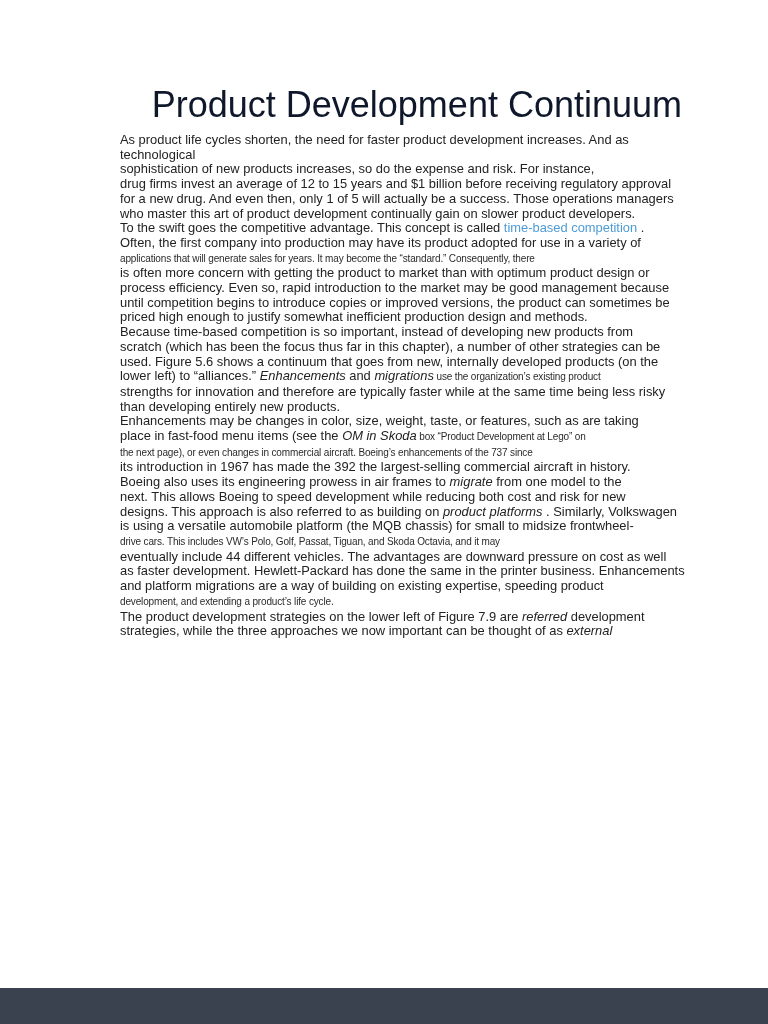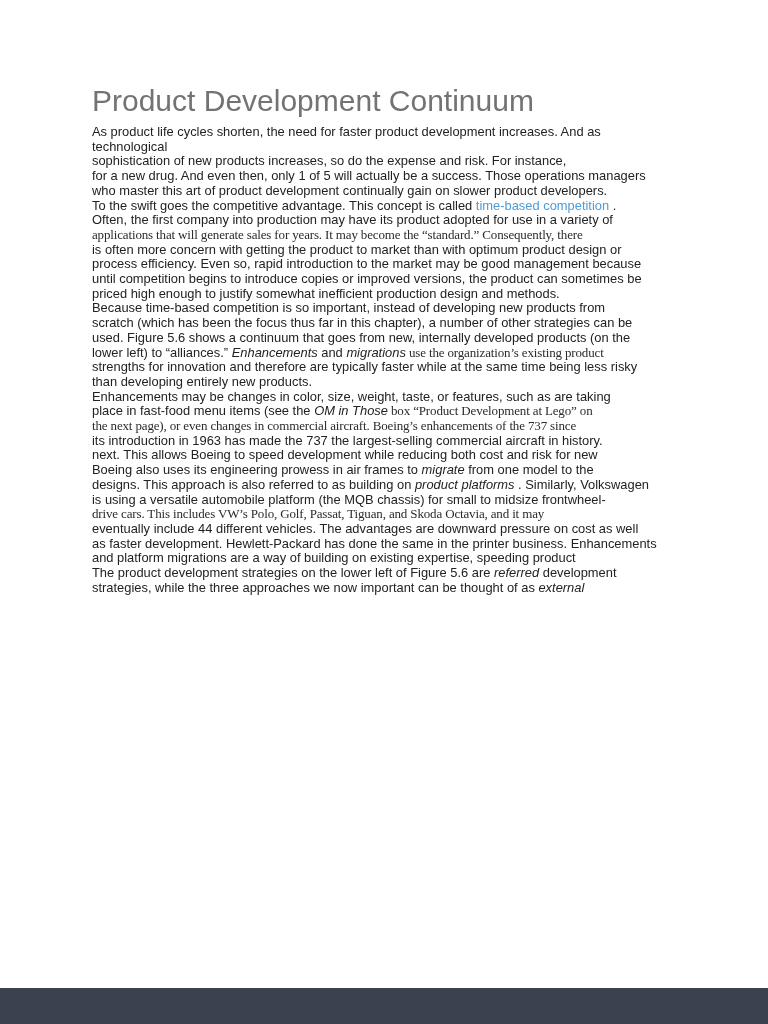--- a/index.html
+++ b/index.html
@@ -13,38 +13,39 @@
   }
   .page {
     position: absolute;
     inset: 0;
     background: var(--page-bg, #ffffff);
   }
   .content {
     padding: 84px 86px 0 92px;
   }
   .doc-title {
-    font-size: 30px;
+    font-size: 36px;
     font-weight: 400;
-    color: #737373;
+    color: #0f172a;
     margin: 0 0 7px 0;
     letter-spacing: 0;
+    text-align: right;
   }
   .doc-body {
     font-size: 12.9px;
     line-height: 14.7px;
     color: var(--text-color, #222222);
   }
-  .line { white-space: nowrap; }
+  .line { white-space: nowrap; margin-left: 28px; }
   .run-normal { }
   .run-italic { font-style: italic; }
   .run-link { color: var(--link-color, #4d9bd6); cursor: pointer; }
   .run-alt {
-    font-family: Liberation Serif, serif;
-    font-size: 13px;
+    font-family: Liberation Sans, sans-serif;
+    font-size: 10px;
     letter-spacing: -0.15px;
     color: #2b2b2b;
     text-align: center;
   }
   .footer-bar {
     position: absolute;
     left: 0;
     bottom: 0;
     width: 100%;
     height: 36px;
@@ -54,45 +55,47 @@
 </head>
 <body>
 
 <div class="page">
   <div class="content">
     <h1 class="doc-title">Product Development Continuum</h1>
     <div class="doc-body">
         <div class="line"><span class="run run-normal">As product life cycles shorten, the need for faster product development increases. And as</span></div>
         <div class="line"><span class="run run-normal">technological</span></div>
         <div class="line"><span class="run run-normal">sophistication of new products increases, so do the expense and risk. For instance,</span></div>
+        <div class="line"><span class="run run-normal">drug firms invest an average of 12 to 15 years and $1 billion before receiving regulatory approval</span></div>
         <div class="line"><span class="run run-normal">for a new drug. And even then, only 1 of 5 will actually be a success. Those operations managers</span></div>
         <div class="line"><span class="run run-normal">who master this art of product development continually gain on slower product developers.</span></div>
         <div class="line"><span class="run run-normal">To the swift goes the competitive advantage. This concept is called </span><span class="run run-link">time-based competition</span><span class="run run-normal"> .</span></div>
         <div class="line"><span class="run run-normal">Often, the first company into production may have its product adopted for use in a variety of</span></div>
         <div class="line"><span class="run run-alt">applications that will generate sales for years. It may become the “standard.” Consequently, there</span></div>
         <div class="line"><span class="run run-normal">is often more concern with getting the product to market than with optimum product design or</span></div>
         <div class="line"><span class="run run-normal">process efficiency. Even so, rapid introduction to the market may be good management because</span></div>
         <div class="line"><span class="run run-normal">until competition begins to introduce copies or improved versions, the product can sometimes be</span></div>
         <div class="line"><span class="run run-normal">priced high enough to justify somewhat inefficient production design and methods.</span></div>
         <div class="line"><span class="run run-normal">Because time-based competition is so important, instead of developing new products from</span></div>
         <div class="line"><span class="run run-normal">scratch (which has been the focus thus far in this chapter), a number of other strategies can be</span></div>
         <div class="line"><span class="run run-normal">used. Figure 5.6 shows a continuum that goes from new, internally developed products (on the</span></div>
         <div class="line"><span class="run run-normal">lower left) to “alliances.” </span><span class="run run-italic">Enhancements</span><span class="run run-normal"> and </span><span class="run run-italic">migrations</span><span class="run run-alt"> use the organization’s existing product</span></div>
         <div class="line"><span class="run run-normal">strengths for innovation and therefore are typically faster while at the same time being less risky</span></div>
         <div class="line"><span class="run run-normal">than developing entirely new products.</span></div>
         <div class="line"><span class="run run-normal">Enhancements may be changes in color, size, weight, taste, or features, such as are taking</span></div>
-        <div class="line"><span class="run run-normal">place in fast-food menu items (see the </span><span class="run run-italic">OM in Those</span><span class="run run-alt"> box “Product Development at Lego” on</span></div>
+        <div class="line"><span class="run run-normal">place in fast-food menu items (see the </span><span class="run run-italic">OM in Skoda</span><span class="run run-alt"> box “Product Development at Lego” on</span></div>
         <div class="line"><span class="run run-alt">the next page), or even changes in commercial aircraft. Boeing’s enhancements of the 737 since</span></div>
-        <div class="line"><span class="run run-normal">its introduction in 1963 has made the 737 the largest-selling commercial aircraft in history.</span></div>
+        <div class="line"><span class="run run-normal">its introduction in 1967 has made the 392 the largest-selling commercial aircraft in history.</span></div>
+        <div class="line"><span class="run run-normal">Boeing also uses its engineering prowess in air frames to </span><span class="run run-italic">migrate</span><span class="run run-normal"> from one model to the</span></div>
         <div class="line"><span class="run run-normal">next. This allows Boeing to speed development while reducing both cost and risk for new</span></div>
-        <div class="line"><span class="run run-normal">Boeing also uses its engineering prowess in air frames to </span><span class="run run-italic">migrate</span><span class="run run-normal"> from one model to the</span></div>
         <div class="line"><span class="run run-normal">designs. This approach is also referred to as building on </span><span class="run run-italic">product platforms</span><span class="run run-normal"> . Similarly, Volkswagen</span></div>
         <div class="line"><span class="run run-normal">is using a versatile automobile platform (the MQB chassis) for small to midsize frontwheel-</span></div>
         <div class="line"><span class="run run-alt">drive cars. This includes VW’s Polo, Golf, Passat, Tiguan, and Skoda Octavia, and it may</span></div>
         <div class="line"><span class="run run-normal">eventually include 44 different vehicles. The advantages are downward pressure on cost as well</span></div>
         <div class="line"><span class="run run-normal">as faster development. Hewlett-Packard has done the same in the printer business. Enhancements</span></div>
         <div class="line"><span class="run run-normal">and platform migrations are a way of building on existing expertise, speeding product</span></div>
-        <div class="line"><span class="run run-normal">The product development strategies on the lower left of Figure 5.6 are </span><span class="run run-italic">referred</span><span class="run run-normal"> development</span></div>
+        <div class="line"><span class="run run-alt">development, and extending a product’s life cycle.</span></div>
+        <div class="line"><span class="run run-normal">The product development strategies on the lower left of Figure 7.9 are </span><span class="run run-italic">referred</span><span class="run run-normal"> development</span></div>
         <div class="line"><span class="run run-normal">strategies, while the three approaches we now important can be thought of as </span><span class="run run-italic">external</span></div>
       </div>
   </div>
   <div class="footer-bar"></div>
 </div>
 
 </body></html>

